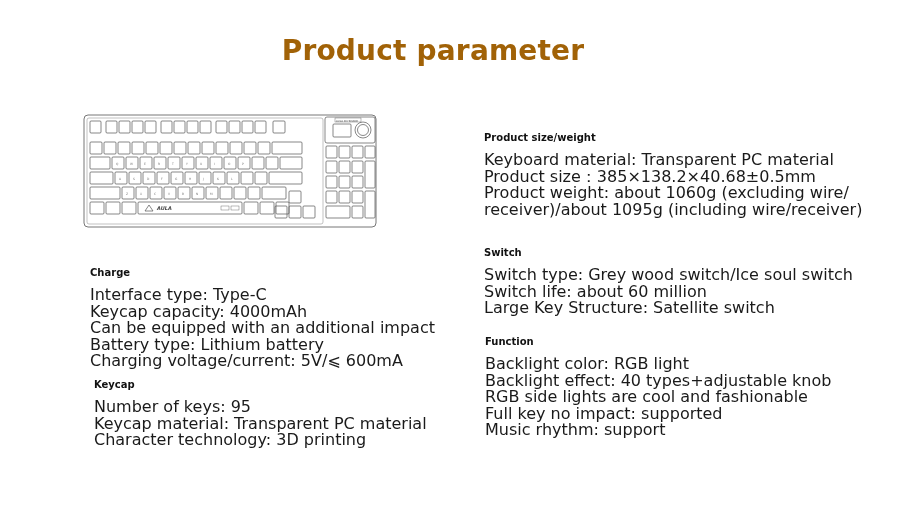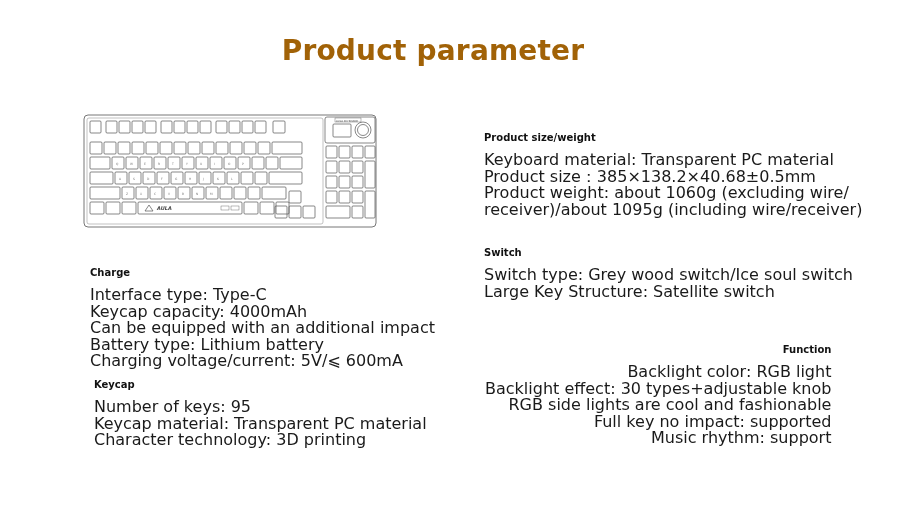--- a/index.html
+++ b/index.html
@@ -18,21 +18,21 @@
       font-family: "DejaVu Sans", sans-serif;
     }
     .section .line {
       font-size: 16px; line-height: 16.5px; color: #1a1a1a; white-space: nowrap;
       font-family: "DejaVu Sans", sans-serif;
     }
     #sec-charge { left: 90px; top: 255px; margin-top: 12px; }
     #sec-keycap { left: 94px; top: 379px; }
     #sec-size { left: 484px; top: 132px; }
     #sec-switch { left: 484px; top: 247px; }
-    #sec-function { left: 485px; top: 344px; text-align: right; }
+    #sec-function { left: 485px; top: 336px; }
 
     .keyboard { position: absolute; left: 83px; top: 114px; width: 294px; height: 114px; }
   </style>
 </head>
 <body>
 
 <div class="title">Product parameter</div>
 
 <div class="keyboard">
   <svg width="294" height="114" viewBox="0 0 294 114" xmlns="http://www.w3.org/2000/svg">
@@ -209,23 +209,24 @@
   <h3>Product size/weight</h3>
   <div class="line">Keyboard material: Transparent PC material</div>
   <div class="line">Product size：385×138.2×40.68±0.5mm</div>
   <div class="line">Product weight: about 1060g (excluding wire/</div>
   <div class="line">receiver)/about 1095g (including wire/receiver)</div>
 </div>
 
 <div class="section" id="sec-switch">
   <h3>Switch</h3>
   <div class="line">Switch type: Grey wood switch/Ice soul switch</div>
+  <div class="line">Switch life: about 60 million</div>
   <div class="line">Large Key Structure: Satellite switch</div>
 </div>
 
 <div class="section" id="sec-function">
   <h3>Function</h3>
   <div class="line">Backlight color: RGB light</div>
-  <div class="line">Backlight effect: 30 types+adjustable knob</div>
+  <div class="line">Backlight effect: 40 types+adjustable knob</div>
   <div class="line">RGB side lights are cool and fashionable</div>
   <div class="line">Full key no impact: supported</div>
   <div class="line">Music rhythm: support</div>
 </div>
 
 </body></html>

